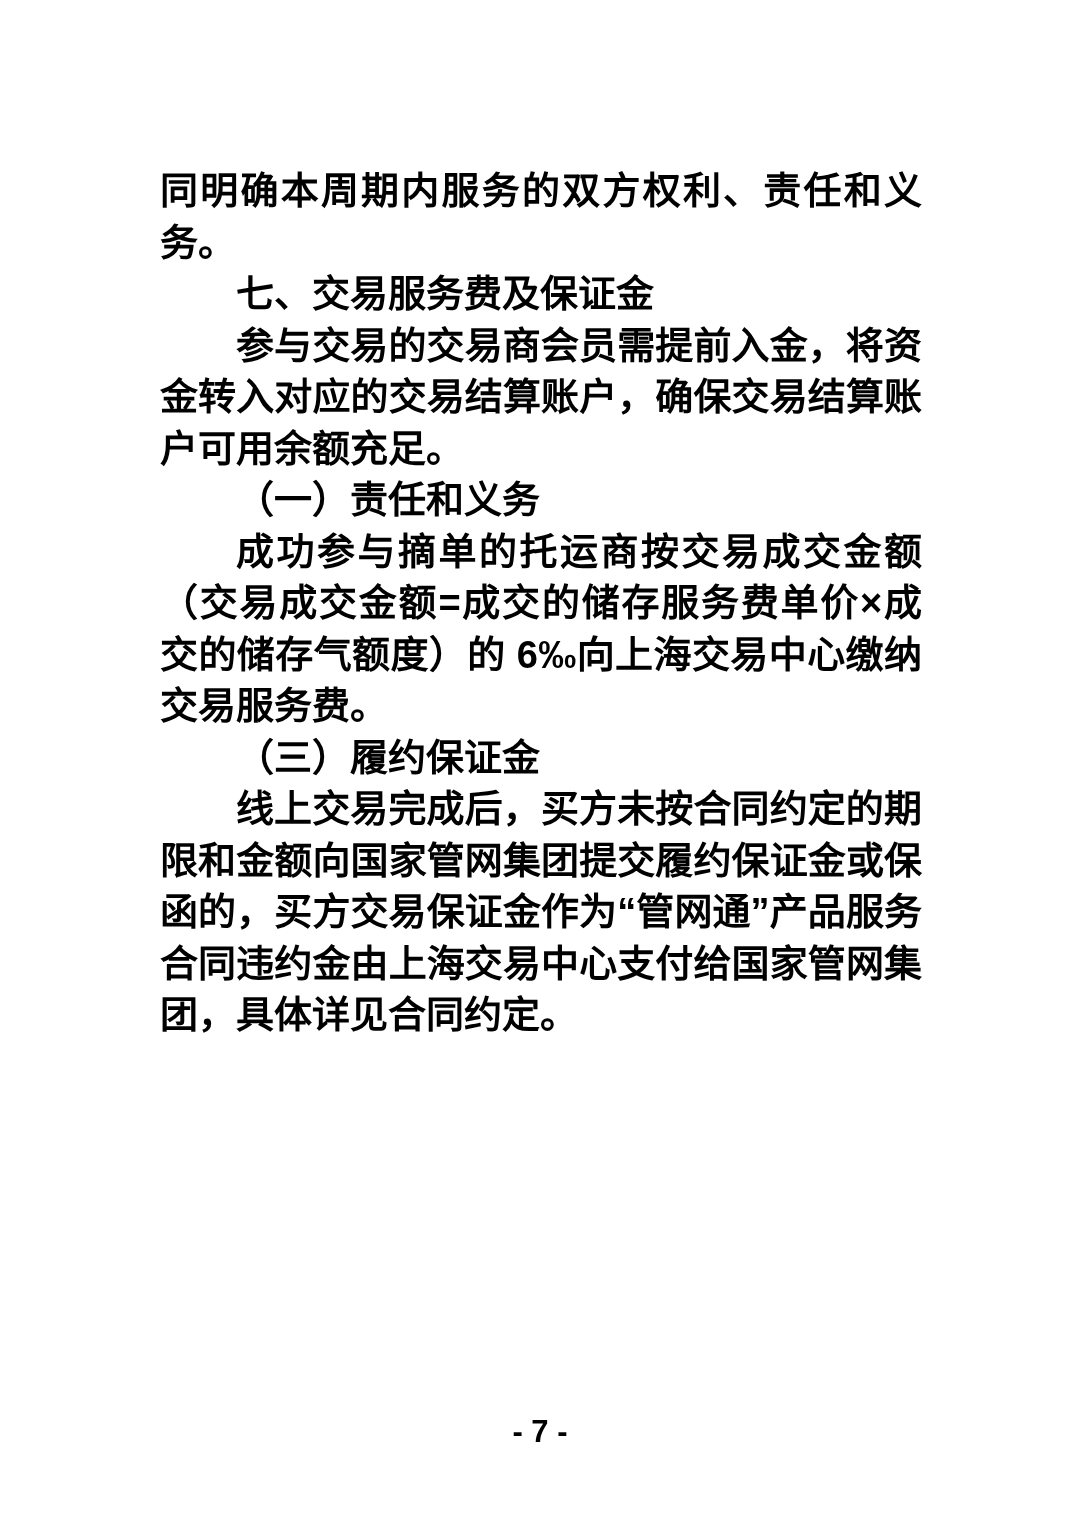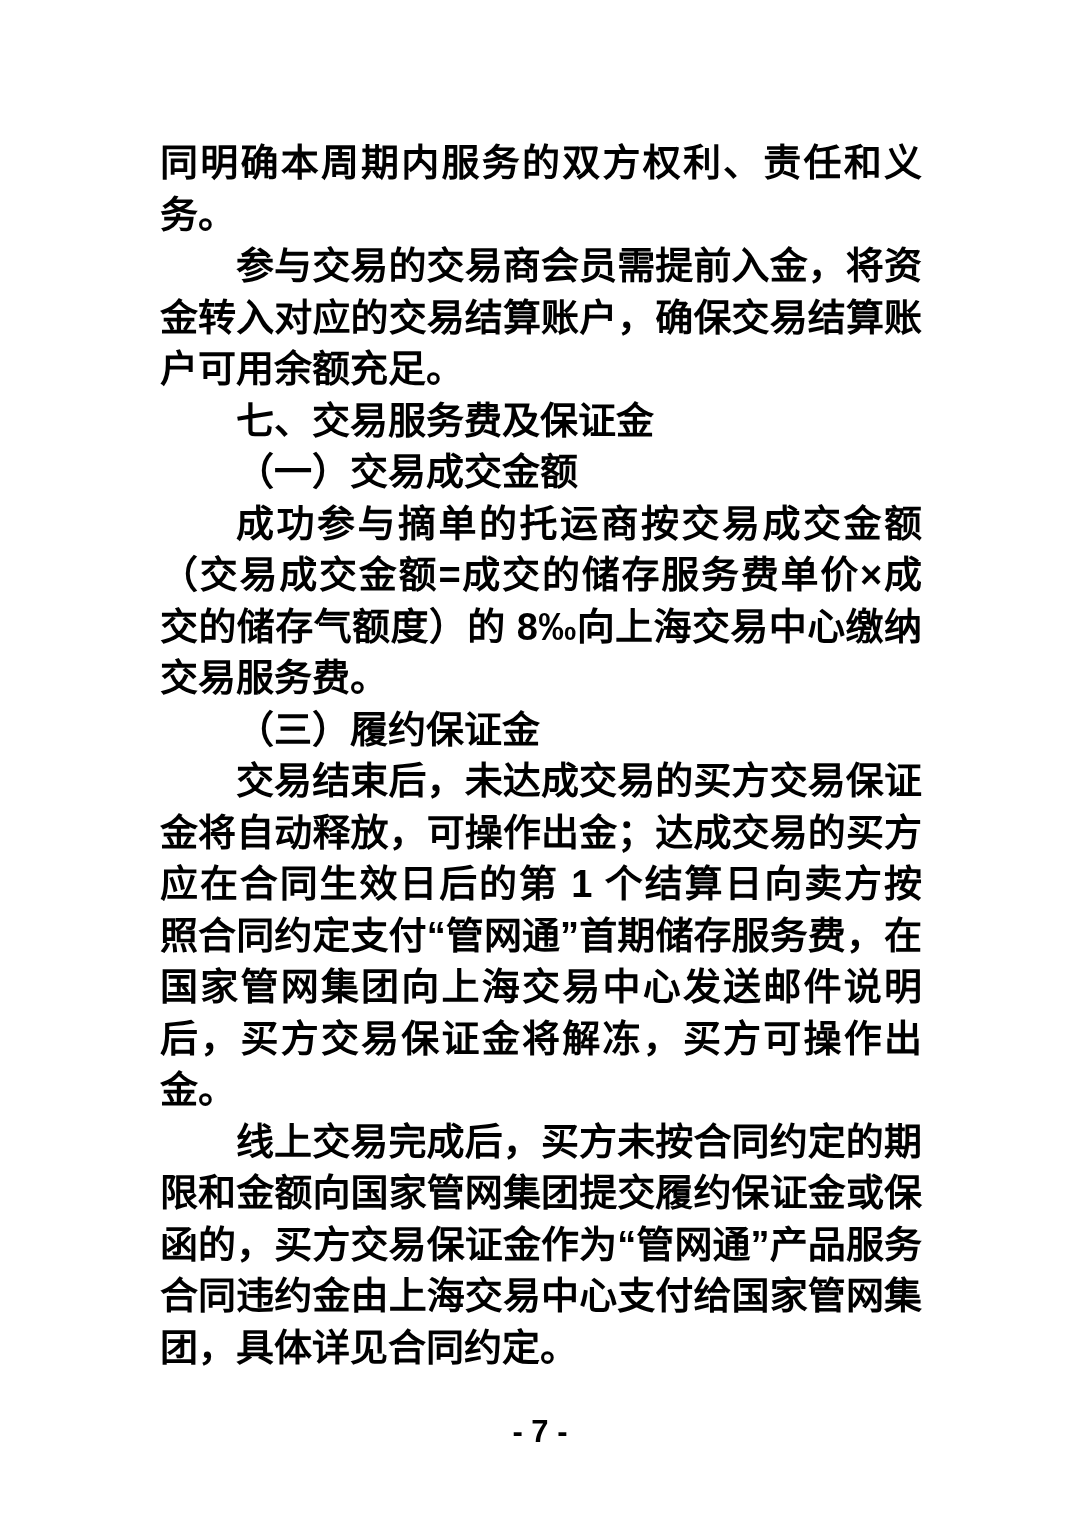--- a/index.html
+++ b/index.html
@@ -27,44 +27,44 @@
     text-align: justify;
     letter-spacing: 0;
   }
   .para {
     margin: 0;
     padding: 0;
     text-indent: 2em;
   }
   .para.continuation {
     text-indent: 0;
+    margin-top: 28px;
   }
   .page-footer {
     position: absolute;
     top: 1412px;
     left: 0;
     width: 100%;
     text-align: center;
     font-size: 31px;
     font-weight: 600;
     line-height: 40px;
   }
 </style>
 </head>
 <body>
 
 <div class="page">
   <main class="content">
     <p class="para continuation">同明确本周期内服务的双方权利、责任和义务。</p>
+    <p class="para">七、交易服务费及保证金</p>
     <p class="para">参与交易的交易商会员需提前入金，将资金转入对应的交易结算账户，确保交易结算账户可用余额充足。</p>
-    <p class="para">七、交易服务费及保证金</p>
-    <p class="para">（一）交易成交金额</p>
-    <p class="para">成功参与摘单的托运商按交易成交金额（交易成交金额=成交的储存服务费单价×成交的储存气额度）的 8‰向上海交易中心缴纳交易服务费。</p>
+    <p class="para">（一）责任和义务</p>
+    <p class="para">成功参与摘单的托运商按交易成交金额（交易成交金额=成交的储存服务费单价×成交的储存气额度）的 6‰向上海交易中心缴纳交易服务费。</p>
     <p class="para">（三）履约保证金</p>
-    <p class="para">交易结束后，未达成交易的买方交易保证金将自动释放，可操作出金；达成交易的买方应在合同生效日后的第 1 个结算日向卖方按照合同约定支付“管网通”首期储存服务费，在国家管网集团向上海交易中心发送邮件说明后，买方交易保证金将解冻，买方可操作出金。</p>
     <p class="para">线上交易完成后，买方未按合同约定的期限和金额向国家管网集团提交履约保证金或保函的，买方交易保证金作为“管网通”产品服务合同违约金由上海交易中心支付给国家管网集团，具体详见合同约定。</p>
 
   </main>
 
   <footer class="page-footer">
     <span>- 7 -</span>
   </footer>
 </div>
 
 </body></html>

